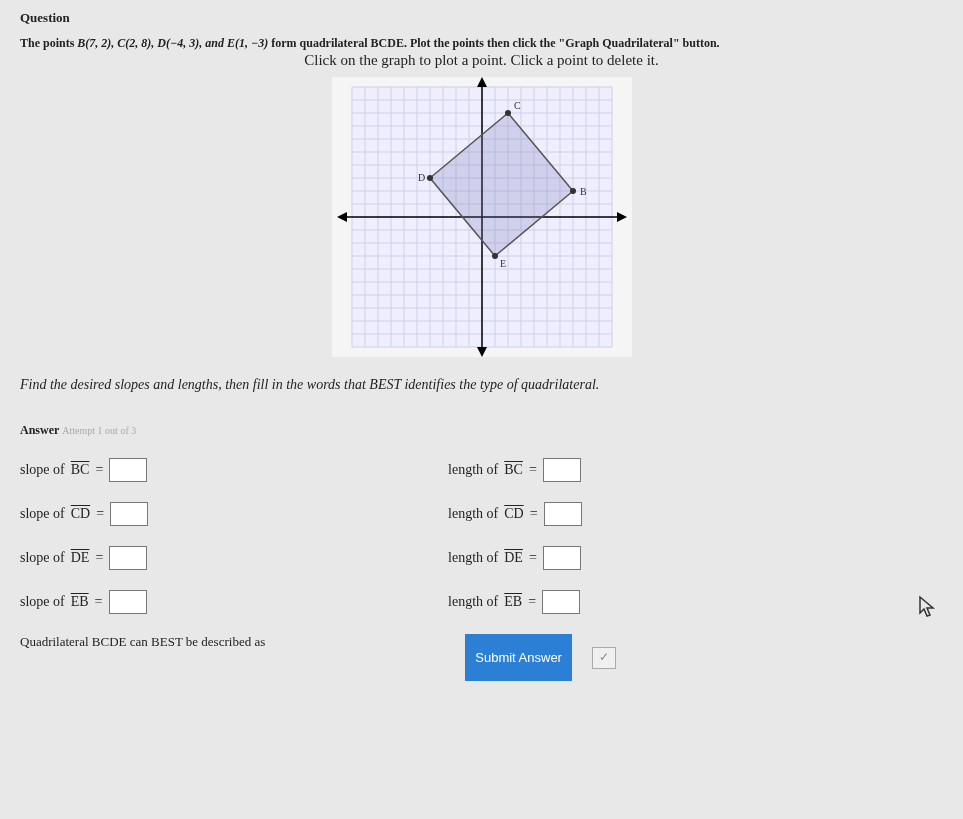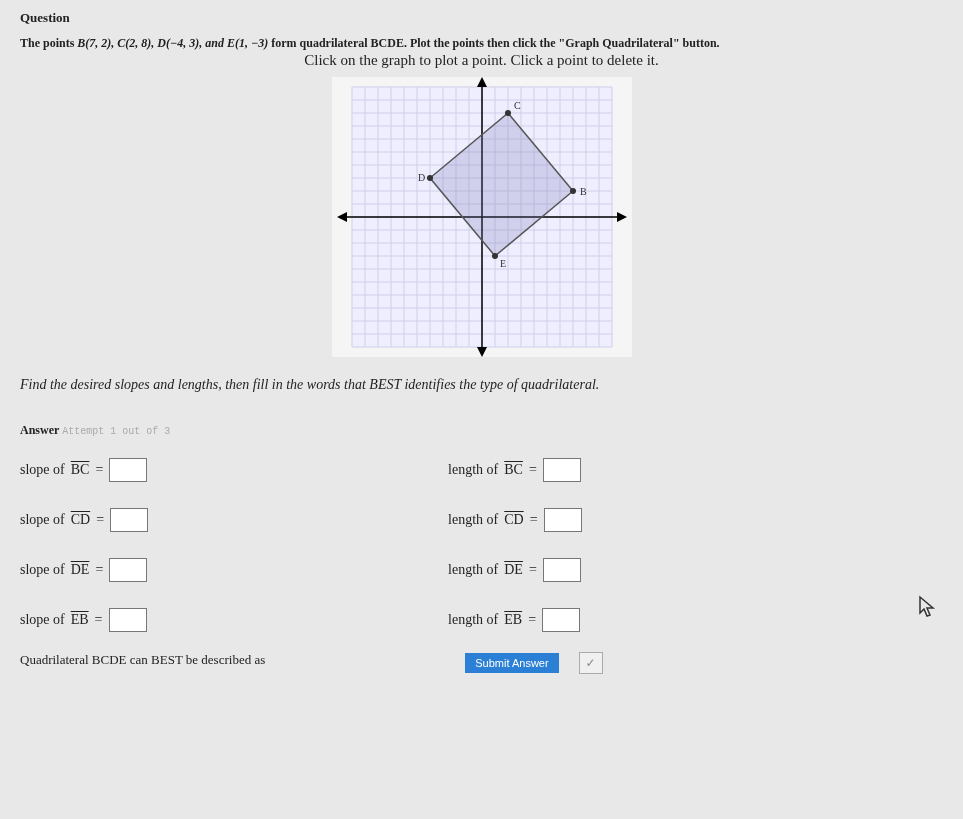--- a/index.html
+++ b/index.html
@@ -37,26 +37,26 @@
   }
   .find-text {
     font-size: 14px;
     margin: 20px 0 30px 0;
     font-style: italic;
   }
   .answer-label {
     font-size: 12px;
     margin-bottom: 20px;
   }
-  .answer-label .faded { color: #aaa; font-size: 10px; font-family: Liberation Mono, monospace; }
+  .answer-label .faded { color: #aaa; font-size: 10px; }
   .answer-grid {
     display: flex;
     gap: 300px;
   }
-  .col { display: flex; flex-direction: column; gap: 26px; }
+  .col { display: flex; flex-direction: column; gap: 20px; }
   .field-row {
     display: flex;
     align-items: center;
     gap: 6px;
     font-size: 14px;
   }
   .seg { text-decoration: overline; }
   .input-box {
     width: 38px;
     height: 24px;
@@ -66,22 +66,22 @@
   .bottom-row {
     margin-top: 20px;
     display: flex;
     align-items: flex-start;
     gap: 200px;
   }
   .describe-text { font-size: 13px; }
   .submit-btn {
     background: #2b7fd4;
     color: #fff;
-    font-size: 11px;
-    padding: 4px 10px;
+    font-size: 13px;
+    padding: 16px 10px;
     border: none;
     cursor: pointer;
   }
   .check-box {
     width: 24px;
     height: 22px;
     border: 1px solid #aaa;
     background: #f0f0f0;
     display: inline-flex;
     align-items: center;

